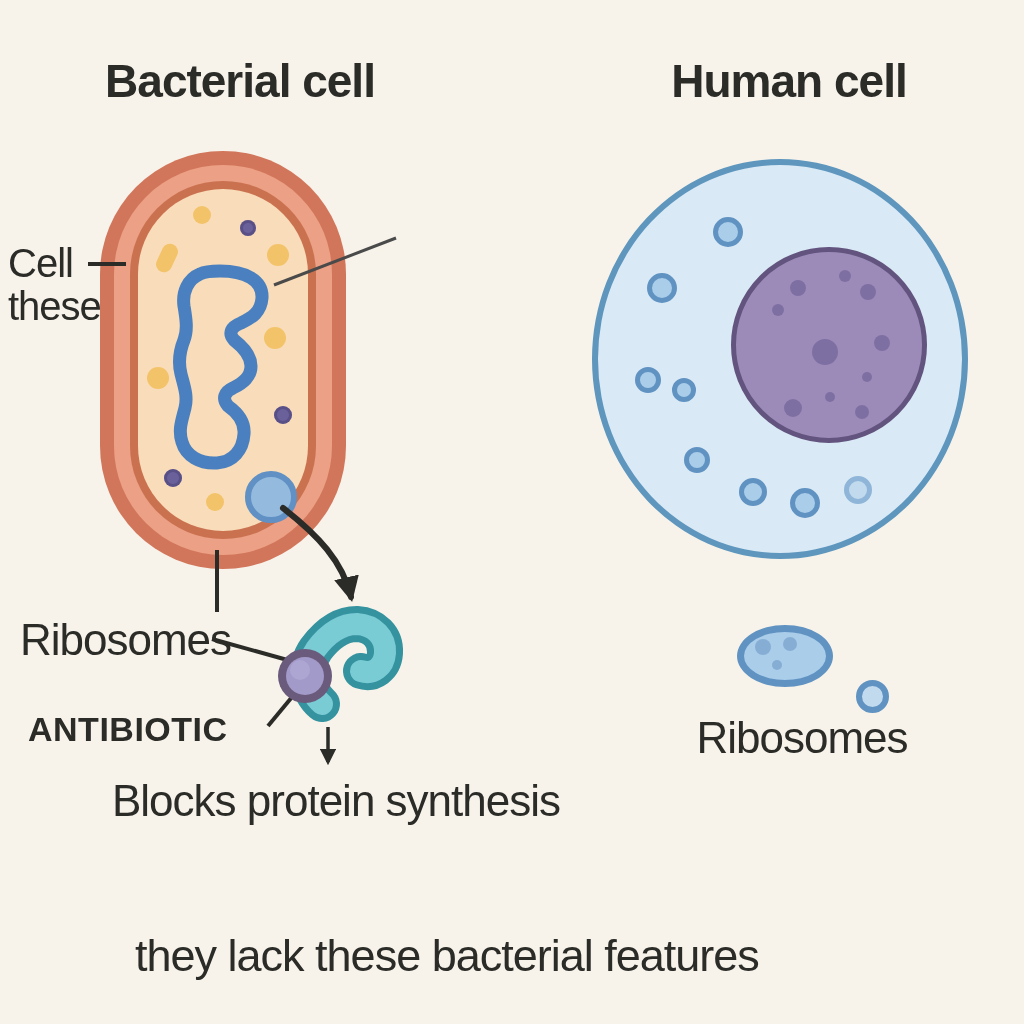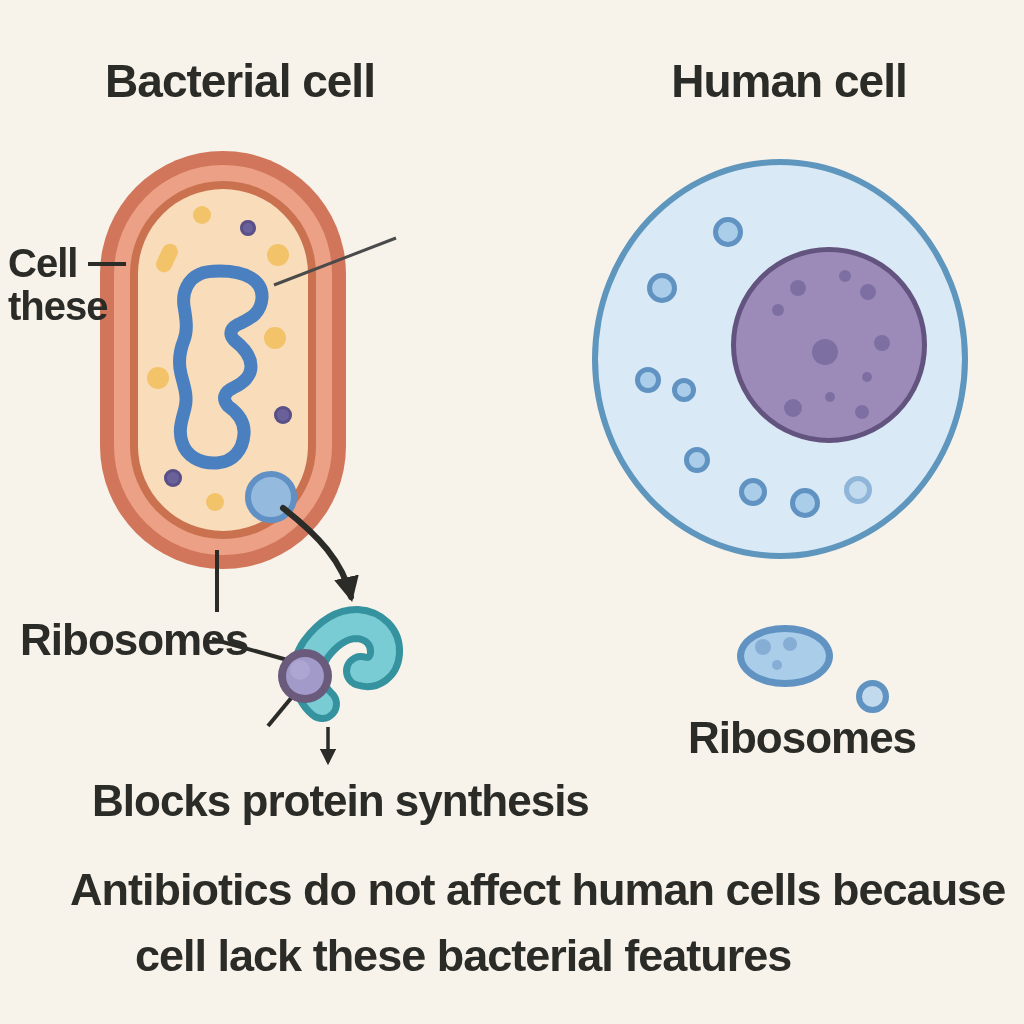--- a/index.html
+++ b/index.html
@@ -1,19 +1,19 @@
 <!DOCTYPE html>
 <html style="--bg: #f7f3ea; --ink: #2b2b28; --leader-gray: #4a4a4a; --wall-outer: #d2765b; --wall-band: #eca086; --wall-line: #ca7150; --cytoplasm: #f9dcb9; --dna-blue: #4a80bf; --dot-yellow: #f3c369; --dot-purple: #6a619b; --ribo-fill: #94bade; --ribo-ring: #6090c4; --teal-dark: #35929f; --teal-light: #79cbd4; --antibiotic-ring: #6a5a7c; --antibiotic-fill: #a29ac9; --hcell-fill: #d9e9f5; --hcell-ring: #5e96be; --nucleus-fill: #9c8bb9; --nucleus-ring: #62547e; --nucleus-spot: #7e6fa3; --vesicle-fill: #aacdea; --vesicle-ring: #6093c2; --vesicle-light-fill: #c2daee; --vesicle-light-ring: #8fb6d8; --blob-spot: #86aed4;"><head>
 <meta charset="utf-8">
 <style>
   html,body{margin:0;padding:0;}
   body{width:1024px;height:1024px;overflow:hidden;font-family:"Liberation Sans","DejaVu Sans",sans-serif;}
   #stage{position:absolute;left:0;top:0;width:1024px;height:1024px;background:var(--bg,#f7f3ea);overflow:hidden;}
   .abs{position:absolute;}
-  .txt{position:absolute;color:var(--ink,#2b2b28);white-space:nowrap;line-height:1.08;font-weight:bold;}
+  .txt{position:absolute;color:var(--ink,#2b2b28);white-space:nowrap;line-height:1.08;}
   .title{font-size:46px;font-weight:bold;letter-spacing:-1px;transform:translateX(-50%);}
   .label{font-size:44px;letter-spacing:-1px;}
   
   .b-outer{left:100px;top:151px;width:246px;height:418px;border-radius:126px;background:var(--wall-outer);}
   .b-band{left:114px;top:165px;width:218px;height:390px;border-radius:112px;background:var(--wall-band);}
   .b-line{left:130px;top:181px;width:186px;height:358px;border-radius:96px;background:var(--wall-line);}
   .b-fill{left:138px;top:189px;width:170px;height:342px;border-radius:90px;background:var(--cytoplasm);}
   .dot-y{background:var(--dot-yellow);border-radius:50%;}
   .dot-p{background:var(--dot-purple);border-radius:50%;box-shadow:inset 0 0 0 3px rgba(60,50,100,.35);}
   .ribo-b{left:245px;top:471px;width:52px;height:52px;border-radius:50%;background:var(--ribo-fill);border:6px solid var(--ribo-ring);box-sizing:border-box;}
@@ -130,21 +130,21 @@
   <div class="txt title" style="left:761px;top:57px;margin-left:28px;">Human cell</div>
 
   <div class="txt label" style="left:8px;top:242px;font-size:40px;">
     <div>Cell</div>
     <div>these</div>
   </div>
 
 
   <div class="txt label" style="left:20px;top:616px;">Ribosomes</div>
 
+  <div class="txt label" style="left:28px;top:711px;font-size:34px;font-weight:bold;letter-spacing:0.5px;">ANTIBIOTIC</div>
 
-  <div class="txt label" style="left:92px;top:777px;">Blocks protein synthesis</div>
+  <div class="txt label" style="left:112px;top:777px;">Blocks protein synthesis</div>
 
   <div class="txt label" style="left:802px;top:714px;transform:translateX(-50%);">Ribosomes</div>
 
-  <div class="txt" style="left:70px;top:866px;font-size:45px;letter-spacing:-1px;">Antibiotics do not affect human cells because</div>
-  <div class="txt" style="left:135px;top:932px;font-size:45px;letter-spacing:-1px;">cell lack these bacterial features</div>
+  <div class="txt" style="left:135px;top:932px;font-size:45px;letter-spacing:-1px;">they lack these bacterial features</div>
 
 </div>
 
 </body></html>

